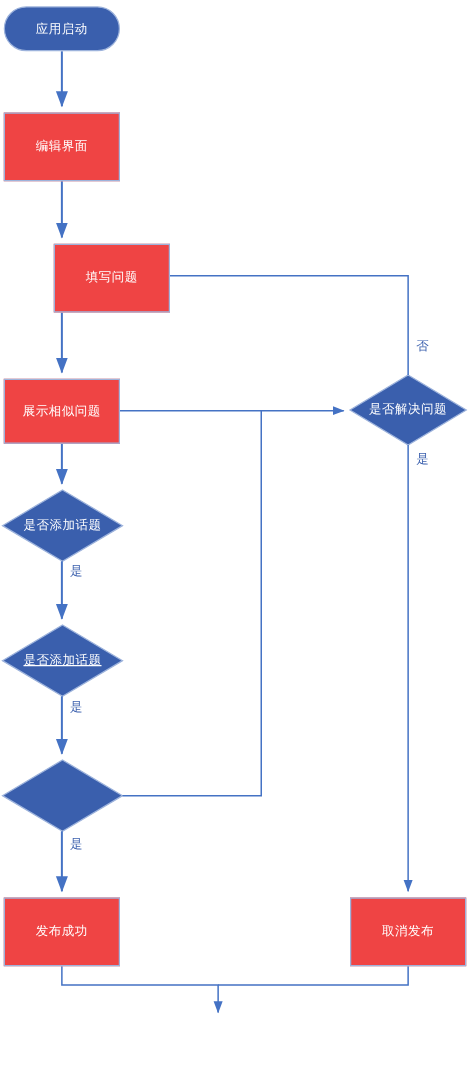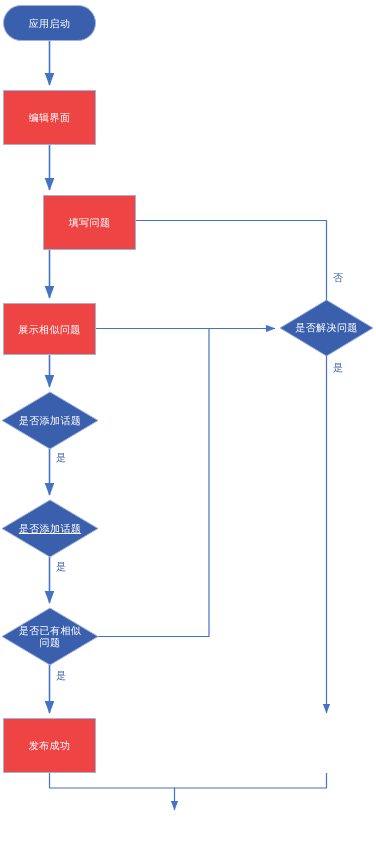--- a/index.html
+++ b/index.html
@@ -127,32 +127,32 @@
   </div>
 
   <div class="node-decision-label" style="left:10px; top:392px; width:80px; height:57px;">
     <span>是否添加话题</span>
   </div>
 
   <div class="node-decision-label" style="left:10px; top:500px; width:80px; height:57px;text-decoration:underline;">
     <span>是否添加话题</span>
   </div>
 
-  <div class="node-decision-label" style="left:14px; top:608px; width:72px; height:57px;">
-    <span>是否已有相似问题</span>
-  </div>
 
   <div class="node node-process" style="left:3px; top:718px; width:93px; height:55px;text-align:center;">
     <span>发布成功</span>
   </div>
 
   <div class="node-decision-label" style="left:288px; top:300px; width:77px; height:56px;">
     <span>是否解决问题</span>
   </div>
 
+  <div class="node node-process" style="left:280px; top:718px; width:93px; height:55px;">
+    <span>取消发布</span>
+  </div>
 
 
   <div class="edge-label" style="left:333px; top:272px;">
     <span>否</span>
   </div>
 
   <div class="edge-label" style="left:333px; top:362px;">
     <span>是</span>
   </div>
 

